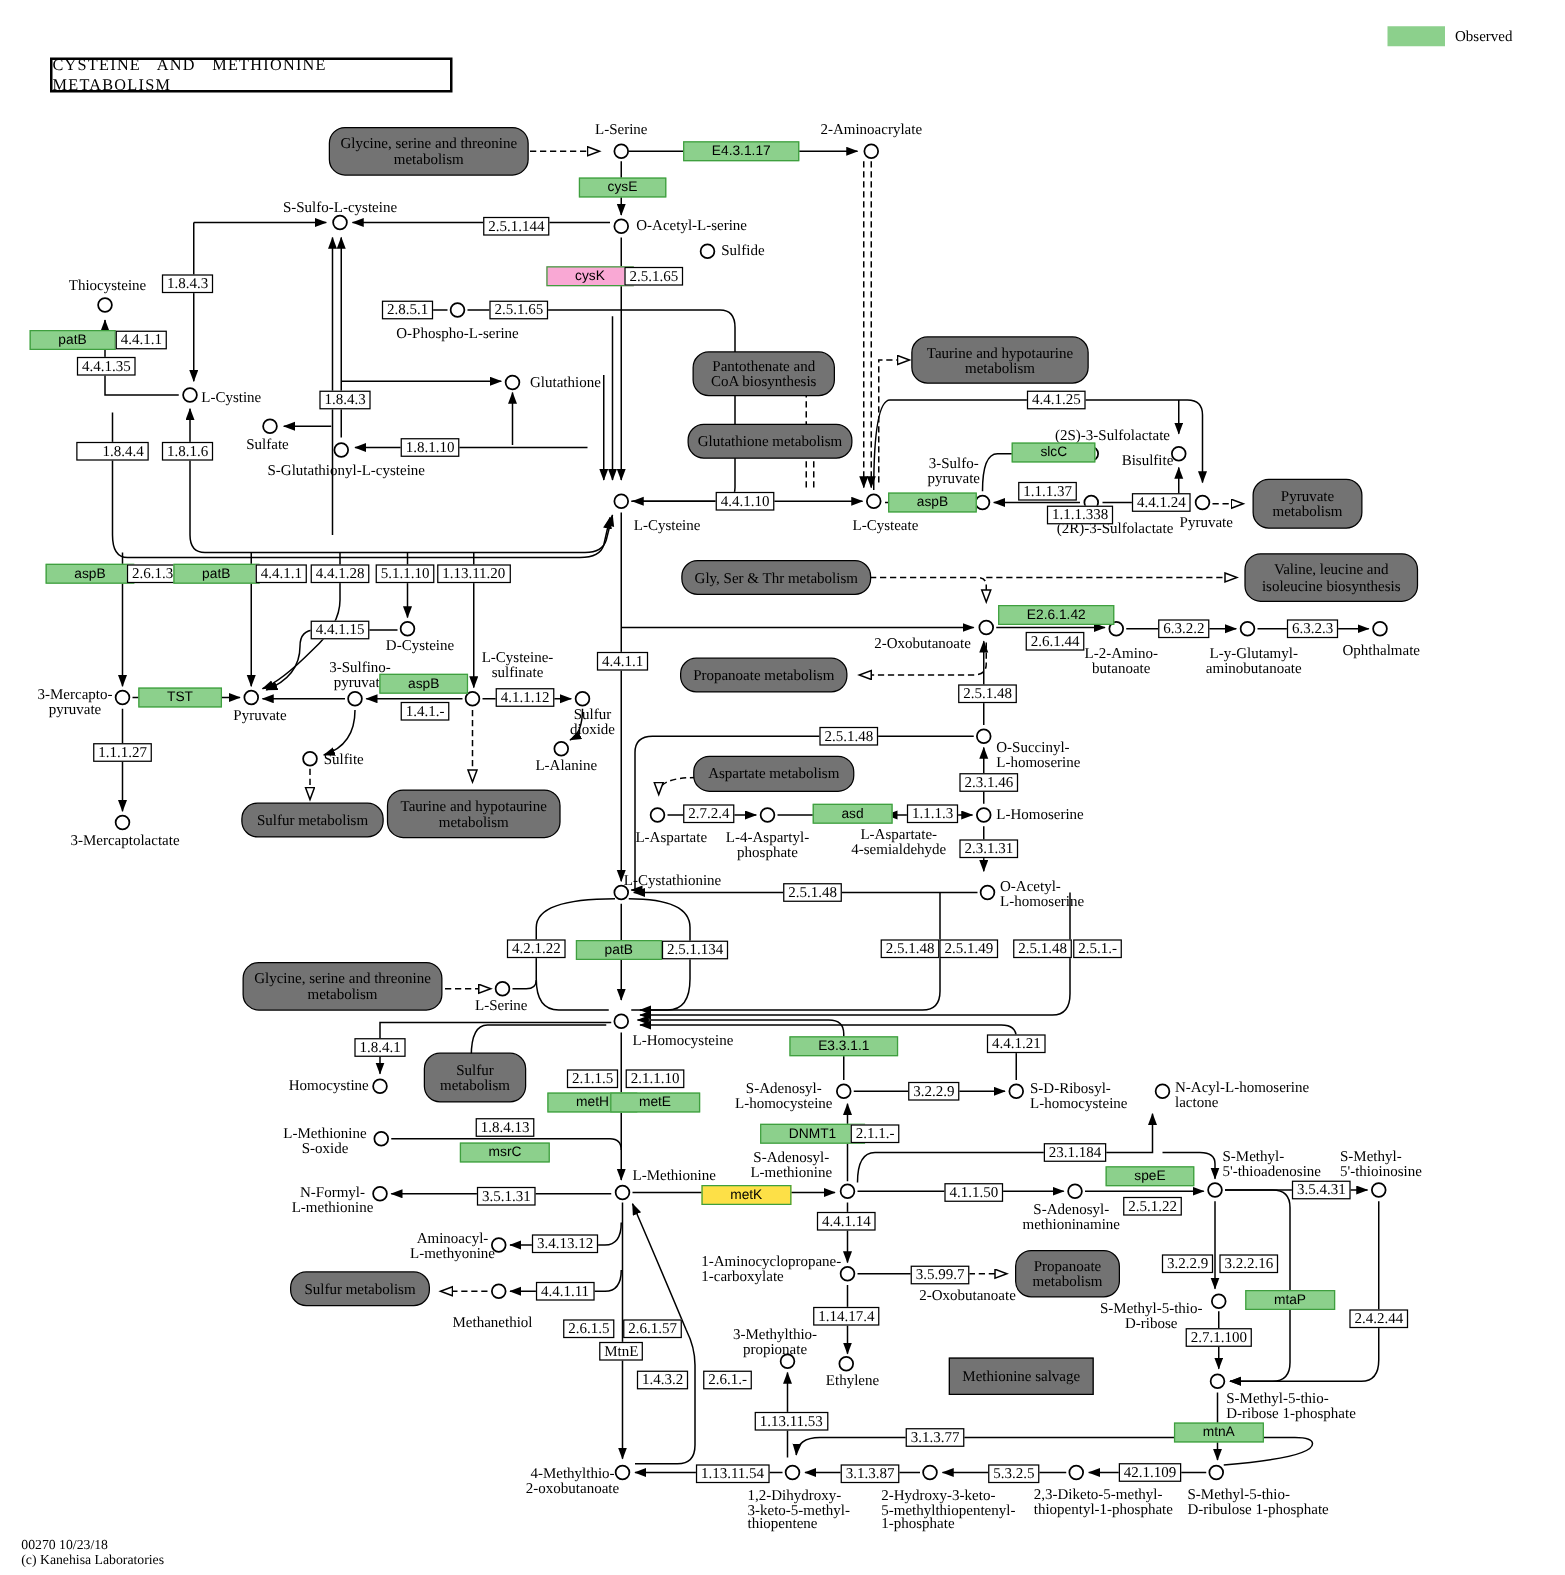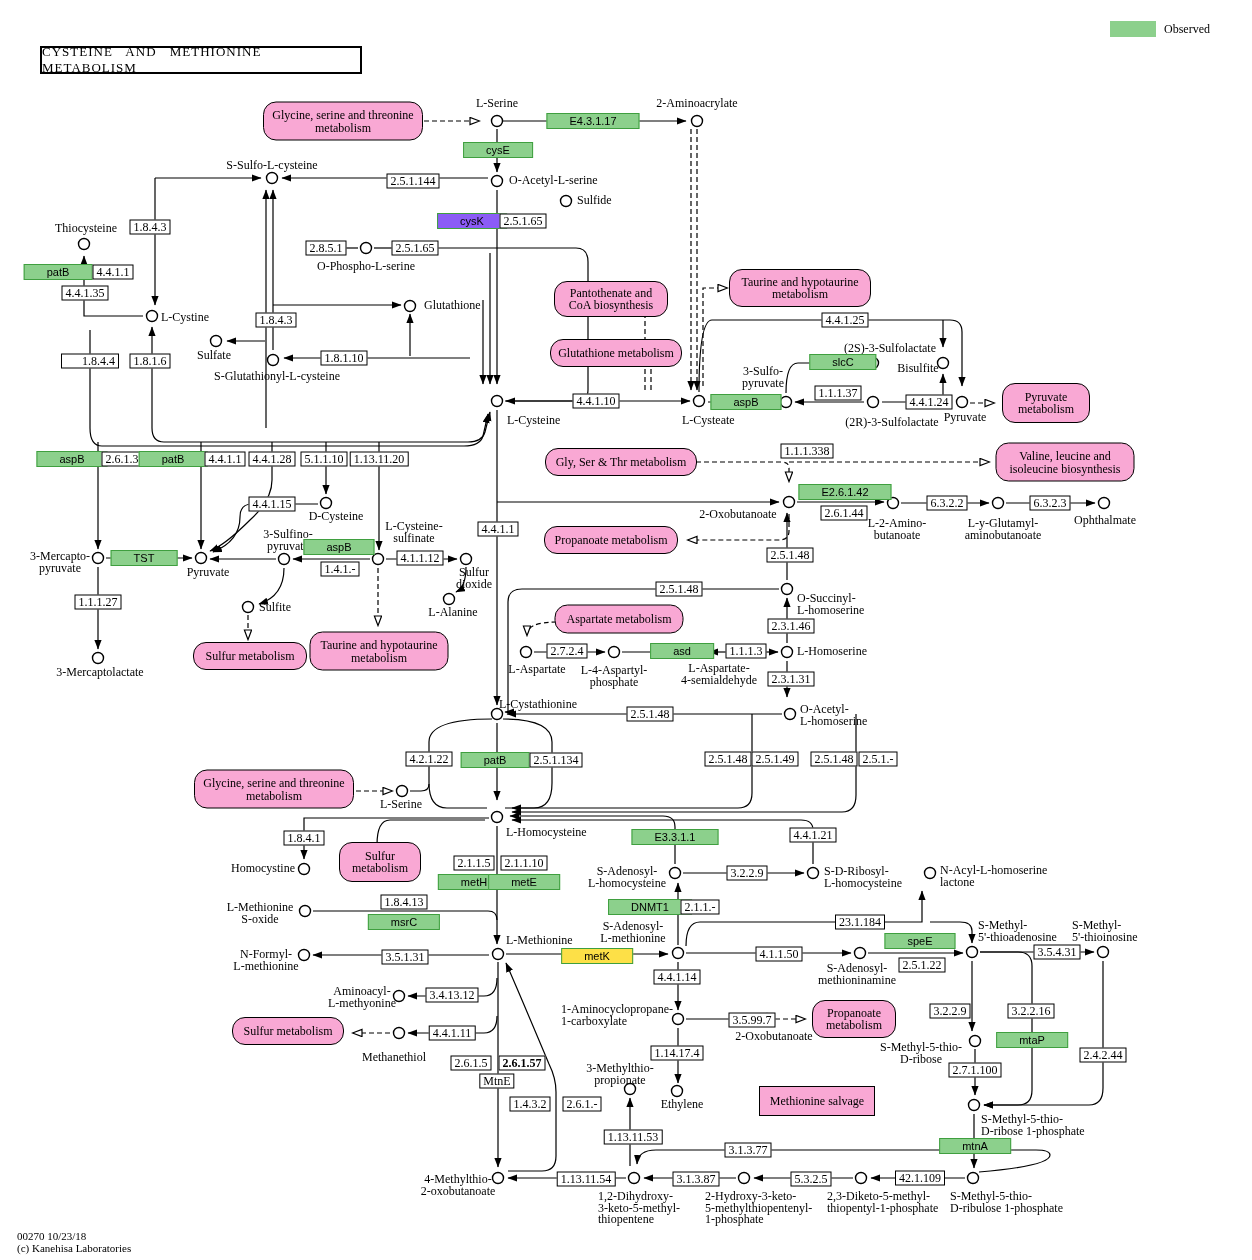--- a/index.html
+++ b/index.html
@@ -7,21 +7,21 @@
           font-family:"Liberation Serif",serif;color:#000;overflow:hidden;}
   #edgelayer{position:absolute;left:0;top:0;z-index:1;}
   .ebox{position:absolute;transform:translate(-50%,-50%);background:#fff;
         border:1.5px solid #000;font-size:12px;line-height:13px;padding:0 3px;
         white-space:nowrap;z-index:3;}
   .gbox{font-family:"Liberation Sans",sans-serif;font-size:11px;line-height:14px;
         padding:0 22px;}
   .pbox{position:absolute;transform:translate(-50%,-50%);border:1.5px solid #000;
         border-radius:13px;display:flex;flex-direction:column;align-items:center;
         justify-content:center;font-size:12px;line-height:12.5px;text-align:center;
-        background:#f9a8d4;z-index:2;white-space:nowrap;}
+        background:#737373;z-index:2;white-space:nowrap;}
   .pbox.rect{border-radius:0;}
   .clabel{position:absolute;font-size:12px;line-height:11.5px;white-space:nowrap;z-index:2;}
   .clabel span{display:block;}
   .al-c{transform:translate(-50%,-50%);text-align:center;}
   .al-l{transform:translate(0,-50%);text-align:left;}
   #title-box{position:absolute;border:2px solid #000;display:flex;align-items:center;
         justify-content:flex-end;font-size:13px;letter-spacing:1px;word-spacing:9px;
         z-index:3;}
   #legend{position:absolute;z-index:3;}
   #legend .swatch{position:absolute;width:46px;height:16px;}
@@ -233,36 +233,36 @@
 
   <div id="footer" style="left:17px;top:1230px;">
     <div>00270 10/23/18</div>
     <div>(c) Kanehisa Laboratories</div>
   </div>
 
   <div id="boxes">
       <div class="ebox gbox" style="left: 593px; top: 121px; background: rgb(140, 208, 140); border-color: rgb(63, 159, 63);">E4.3.1.17</div>
       <div class="ebox gbox" style="left: 498px; top: 150px; background: rgb(140, 208, 140); border-color: rgb(63, 159, 63);">cysE</div>
       <div class="ebox" style="left: 413px; top: 181px;">2.5.1.144</div>
-      <div class="ebox gbox" style="left: 472px; top: 221px; background: #8b5cf6; border-color: rgb(63, 159, 63);">cysK</div>
+      <div class="ebox gbox" style="left: 472px; top: 221px; background: #f9a8d4; border-color: rgb(63, 159, 63);">cysK</div>
       <div class="ebox" style="left: 523px; top: 221px;">2.5.1.65</div>
       <div class="ebox" style="left: 326px; top: 248px;">2.8.5.1</div>
       <div class="ebox" style="left: 415px; top: 248px;">2.5.1.65</div>
       <div class="ebox" style="left: 150px; top: 227px;">1.8.4.3</div>
       <div class="ebox gbox" style="left: 58px; top: 272px; background: rgb(140, 208, 140); border-color: rgb(63, 159, 63);">patB</div>
       <div class="ebox" style="left: 113px; top: 272px;">4.4.1.1</div>
       <div class="ebox" style="left: 85px; top: 293px;">4.4.1.35</div>
       <div class="ebox" style="left: 90px; top: 361px; padding-left: 20px;">1.8.4.4</div>
       <div class="ebox" style="left: 150px; top: 361px;">1.8.1.6</div>
       <div class="ebox" style="left: 276px; top: 320px;">1.8.4.3</div>
       <div class="ebox" style="left: 344px; top: 358px;">1.8.1.10</div>
       <div class="ebox" style="left: 845px; top: 320px;">4.4.1.25</div>
       <div class="ebox gbox" style="left: 843px; top: 362px; background: rgb(140, 208, 140); border-color: rgb(63, 159, 63);">slcC</div>
       <div class="ebox" style="left: 838px; top: 393px;">1.1.1.37</div>
-      <div class="ebox" style="left: 807px; top: 412px; margin-top: 39px;">1.1.1.338</div>
+      <div class="ebox" style="left: 864px; top: 412px;">1.1.1.338</div>
       <div class="ebox" style="left: 929px; top: 402px;">4.4.1.24</div>
       <div class="ebox" style="left: 596px; top: 401px;">4.4.1.10</div>
       <div class="ebox gbox" style="left: 746px; top: 402px; background: rgb(140, 208, 140); border-color: rgb(63, 159, 63);">aspB</div>
       <div class="ebox gbox" style="left: 72px; top: 459px; background: rgb(140, 208, 140); border-color: rgb(63, 159, 63);">aspB</div>
       <div class="ebox" style="left: 122px; top: 459px;">2.6.1.3</div>
       <div class="ebox gbox" style="left: 173px; top: 459px; background: rgb(140, 208, 140); border-color: rgb(63, 159, 63);">patB</div>
       <div class="ebox" style="left: 225px; top: 459px;">4.4.1.1</div>
       <div class="ebox" style="left: 272px; top: 459px;">4.4.1.28</div>
       <div class="ebox" style="left: 324px; top: 459px;">5.1.1.10</div>
       <div class="ebox" style="left: 379px; top: 459px;">1.13.11.20</div>
@@ -309,26 +309,26 @@
       <div class="ebox gbox" style="left: 597px; top: 956px; background: #fde047; border-color: rgb(63, 159, 63); text-align: center;">metK</div>
       <div class="ebox" style="left: 779px; top: 954px;">4.1.1.50</div>
       <div class="ebox gbox" style="left: 920px; top: 941px; background: rgb(140, 208, 140); border-color: rgb(63, 159, 63);">speE</div>
       <div class="ebox" style="left: 922px; top: 965px;">2.5.1.22</div>
       <div class="ebox" style="left: 1057px; top: 952px;">3.5.4.31</div>
       <div class="ebox" style="left: 452px; top: 995px;">3.4.13.12</div>
       <div class="ebox" style="left: 677px; top: 977px;">4.4.1.14</div>
       <div class="ebox" style="left: 452px; top: 1033px;">4.4.1.11</div>
       <div class="ebox" style="left: 752px; top: 1020px;">3.5.99.7</div>
       <div class="ebox" style="left: 950px; top: 1011px;">3.2.2.9</div>
-      <div class="ebox" style="left: 999px; top: 1011px; margin-left: 32px;">3.2.2.16</div>
+      <div class="ebox" style="left: 999px; top: 1011px;">3.2.2.16</div>
       <div class="ebox gbox" style="left: 1032px; top: 1040px; background: rgb(140, 208, 140); border-color: rgb(63, 159, 63);">mtaP</div>
       <div class="ebox" style="left: 1103px; top: 1040px; margin-top: 15px;">2.4.2.44</div>
       <div class="ebox" style="left: 975px; top: 1070px;">2.7.1.100</div>
       <div class="ebox" style="left: 471px; top: 1063px;">2.6.1.5</div>
-      <div class="ebox" style="left: 522px; top: 1063px; font-weight: bold;">2.6.1.57</div>
+      <div class="ebox" style="left: 522px; top: 1063px;">2.6.1.57</div>
       <div class="ebox" style="left: 497px; top: 1081px;">MtnE</div>
       <div class="ebox" style="left: 530px; top: 1104px;">1.4.3.2</div>
       <div class="ebox" style="left: 582px; top: 1104px;">2.6.1.-</div>
       <div class="ebox" style="left: 677px; top: 1053px;">1.14.17.4</div>
       <div class="ebox" style="left: 633px; top: 1137px;">1.13.11.53</div>
       <div class="ebox" style="left: 748px; top: 1150px;">3.1.3.77</div>
       <div class="ebox" style="left: 586px; top: 1179px;">1.13.11.54</div>
       <div class="ebox" style="left: 696px; top: 1179px;">3.1.3.87</div>
       <div class="ebox" style="left: 811px; top: 1179px;">5.3.2.5</div>
       <div class="ebox" style="left: 920px; top: 1178px;">42.1.109</div>

